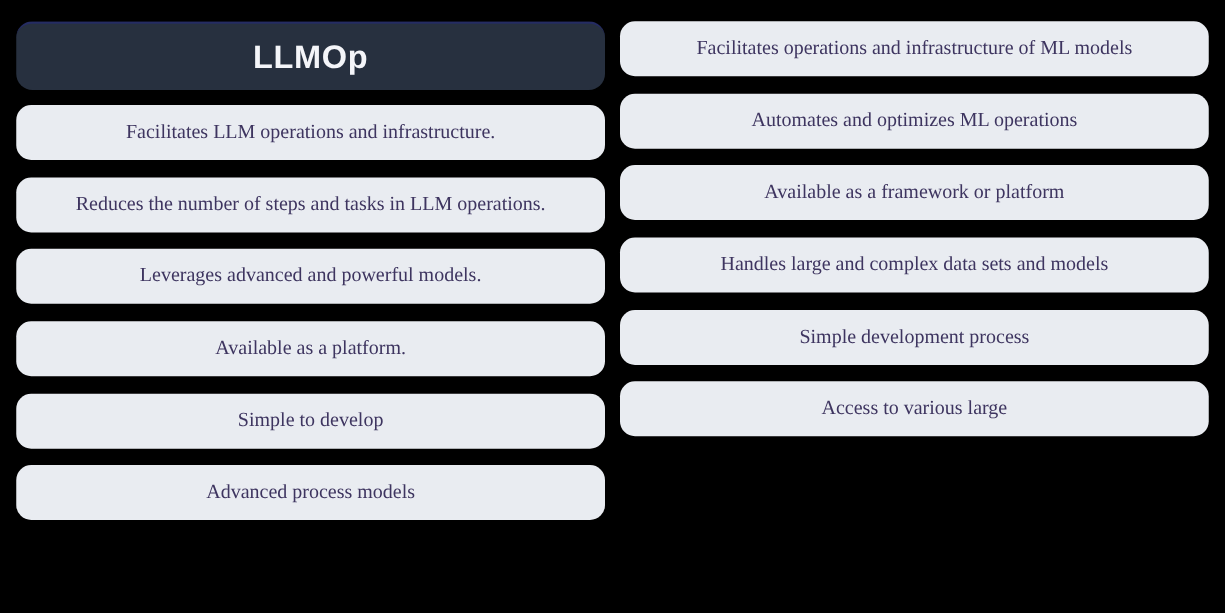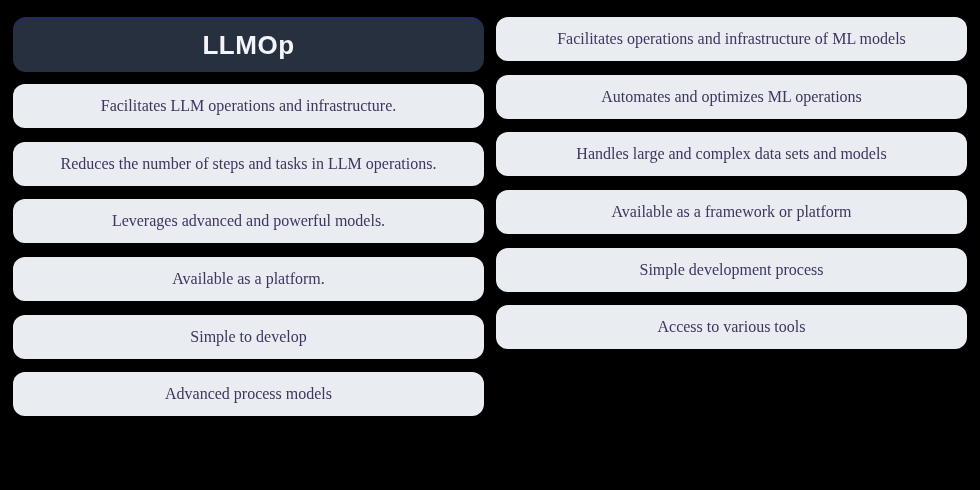--- a/index.html
+++ b/index.html
@@ -98,27 +98,27 @@
 
   <section class="column">
     <div class="rows">
       <div class="row">
           <span>Facilitates operations and infrastructure of ML models</span>
         </div>
       <div class="row">
           <span>Automates and optimizes ML operations</span>
         </div>
       <div class="row">
-          <span>Handles large and complex data sets and models</span>
+          <span>Available as a framework or platform</span>
         </div>
       <div class="row">
-          <span>Available as a framework or platform</span>
+          <span>Handles large and complex data sets and models</span>
         </div>
       <div class="row">
           <span>Simple development process</span>
         </div>
       <div class="row">
-          <span>Access to various tools</span>
+          <span>Access to various large</span>
         </div>
     </div>
   </section>
 
 </div>
 
 </body></html>

